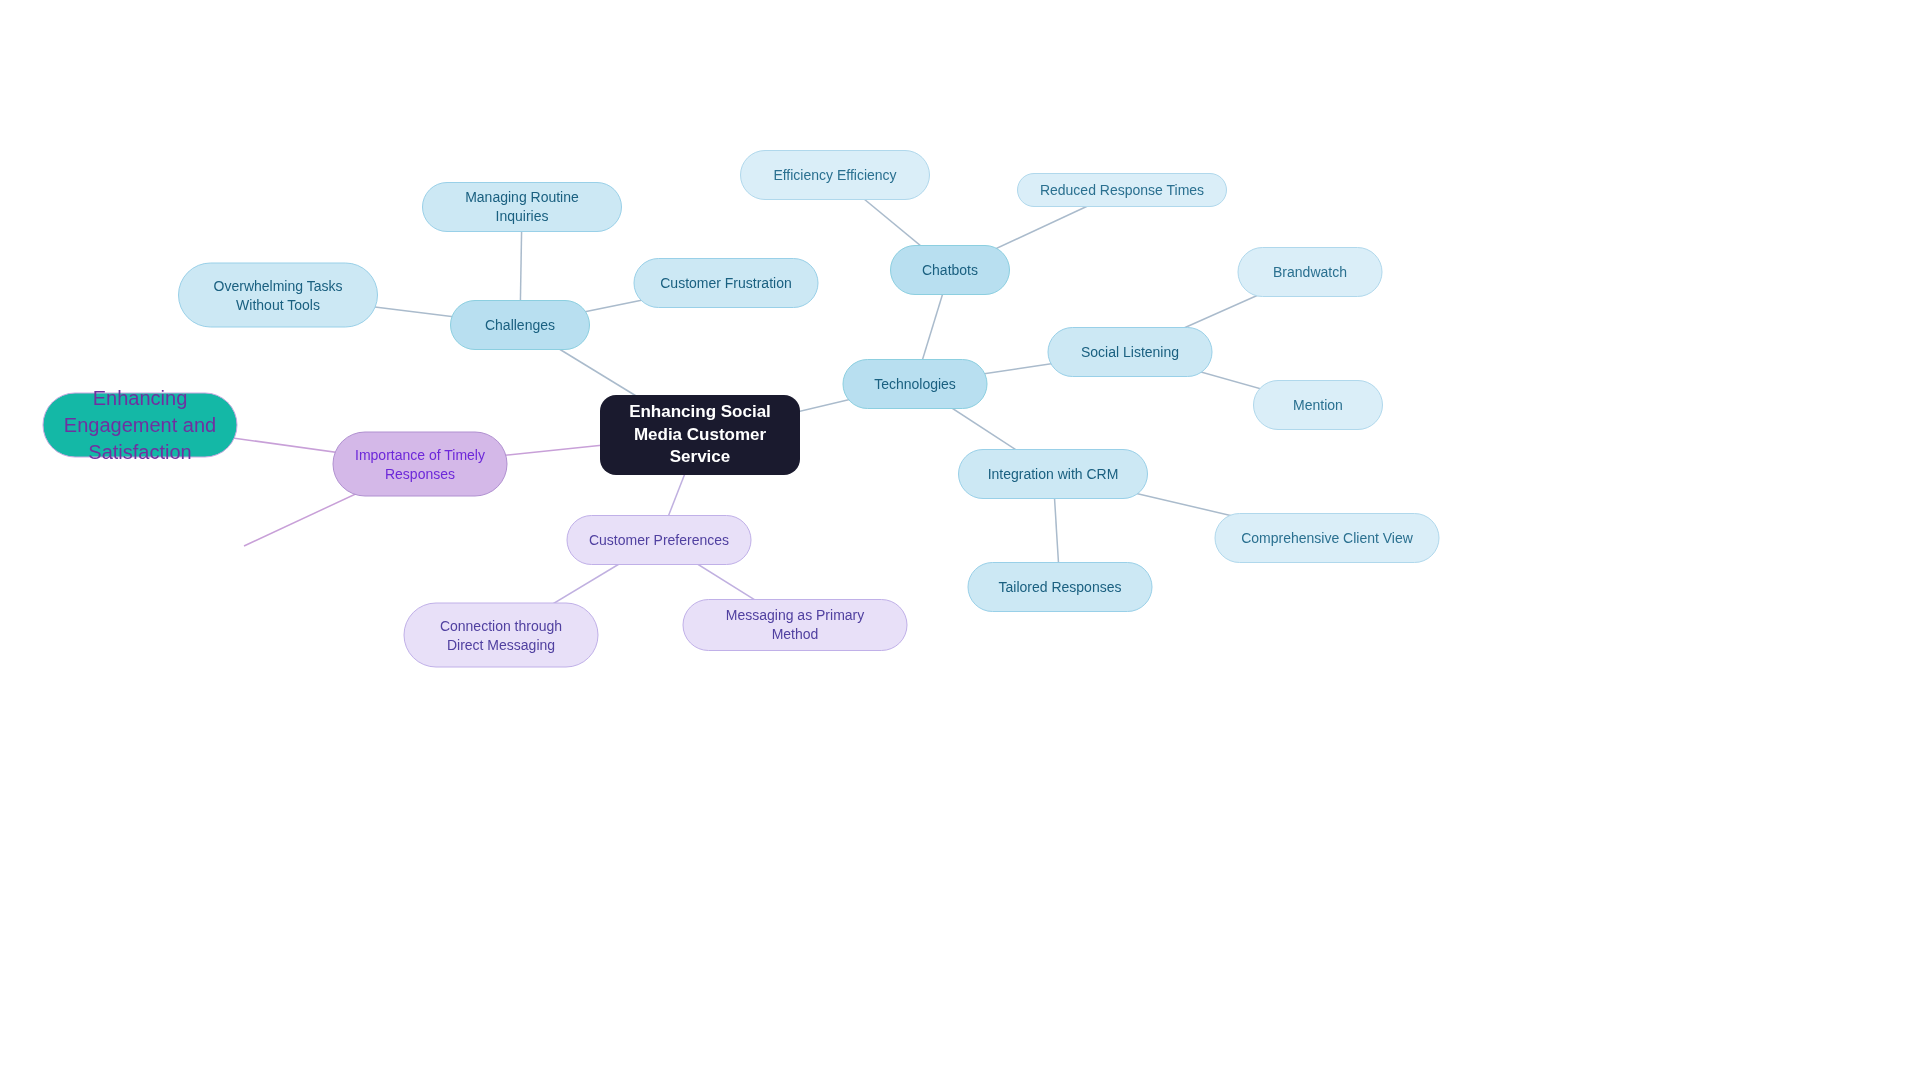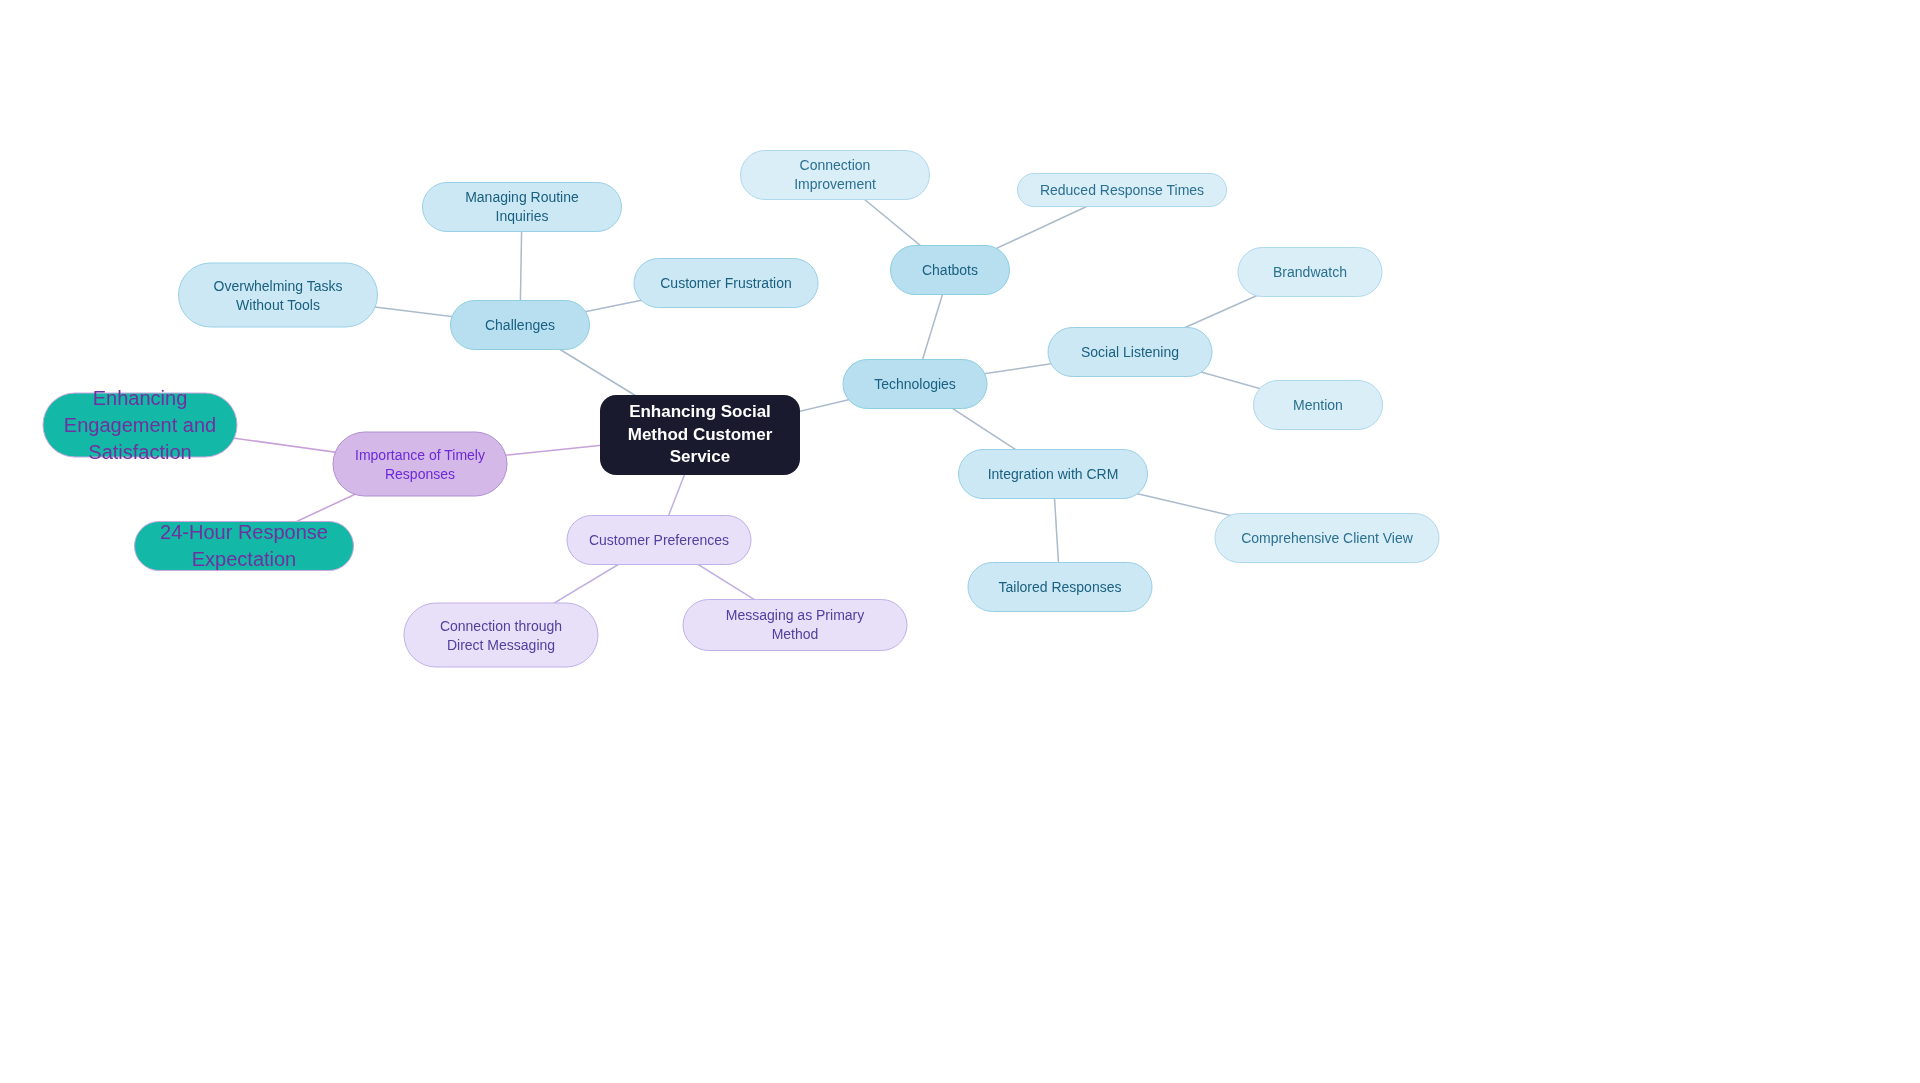--- a/index.html
+++ b/index.html
@@ -127,52 +127,51 @@
 
     <line x1="1130" y1="352" x2="1310" y2="272" stroke="#aabbcc" stroke-width="1.5"></line>
     <line x1="1130" y1="352" x2="1318" y2="405" stroke="#aabbcc" stroke-width="1.5"></line>
 
     <line x1="915" y1="384" x2="1053" y2="474" stroke="#aabbcc" stroke-width="1.5"></line>
 
     <line x1="1053" y1="474" x2="1060" y2="587" stroke="#aabbcc" stroke-width="1.5"></line>
     <line x1="1053" y1="474" x2="1327" y2="538" stroke="#aabbcc" stroke-width="1.5"></line>
   </svg>
 
-  <div class="node node-central" style="left: 700px; top: 435px; width: 200px; height: 80px;">Enhancing Social Method
+  <div class="node node-central" style="left: 700px; top: 435px; width: 200px; height: 80px;">Enhancing Social Media
 Customer Service</div>
 
   <div class="node node-blue-dark" style="left: 520px; top: 325px; width: 140px; height: 50px;">Challenges</div>
 
   <div class="node node-blue-medium" style="left: 522px; top: 207px; width: 200px; height: 50px;">Managing Routine Inquiries</div>
 
   <div class="node node-blue-medium" style="left: 278px; top: 295px; width: 200px; height: 65px;">Overwhelming Tasks Without
 Tools</div>
 
   <div class="node node-blue-medium" style="left: 726px; top: 283px; width: 185px; height: 50px;">Customer Frustration</div>
 
   <div class="node node-purple-dark" style="left: 420px; top: 464px; width: 175px; height: 65px;">Importance of Timely
 Responses</div>
 
   <div class="node node-purple" style="left: 140px; top: 425px; width: 195px; height: 65px;">Enhancing Engagement and
 Satisfaction</div>
 
-  <div class="node node-purple" style="left: 244px; top: 546px; width: 220px; height: 50px;">24-Hour Response Expectation</div>
 
   <div class="node node-lavender" style="left: 659px; top: 540px; width: 185px; height: 50px;">Customer Preferences</div>
 
   <div class="node node-lavender" style="left: 501px; top: 635px; width: 195px; height: 65px;">Connection through Direct
 Messaging</div>
 
   <div class="node node-lavender" style="left: 795px; top: 625px; width: 225px; height: 52px;">Messaging as Primary Method</div>
 
   <div class="node node-blue-dark" style="left: 915px; top: 384px; width: 145px; height: 50px;">Technologies</div>
 
   <div class="node node-blue-dark" style="left: 950px; top: 270px; width: 120px; height: 50px;">Chatbots</div>
 
-  <div class="node node-blue-light" style="left: 835px; top: 175px; width: 190px; height: 50px;">Connection Improvement</div>
+  <div class="node node-blue-light" style="left: 835px; top: 175px; width: 190px; height: 50px;">Efficiency Efficiency</div>
 
   <div class="node node-blue-light" style="left: 1122px; top: 190px; width: 210px; height: 34px;">Reduced Response Times</div>
 
   <div class="node node-blue-medium" style="left: 1130px; top: 352px; width: 165px; height: 50px;">Social Listening</div>
 
   <div class="node node-blue-light" style="left: 1310px; top: 272px; width: 145px; height: 50px;">Brandwatch</div>
 
   <div class="node node-blue-light" style="left: 1318px; top: 405px; width: 130px; height: 50px;">Mention</div>
 
   <div class="node node-blue-medium" style="left: 1053px; top: 474px; width: 190px; height: 50px;">Integration with CRM</div>

